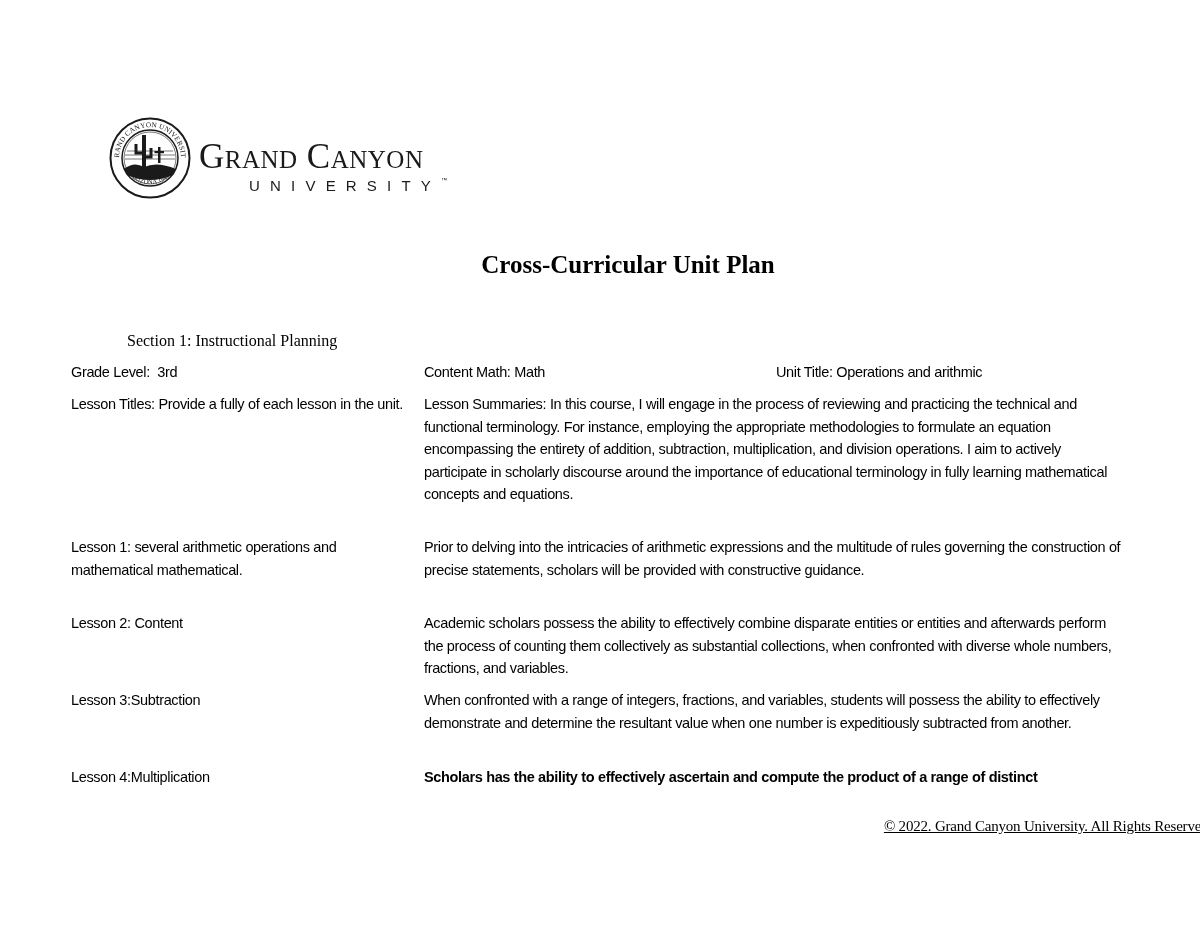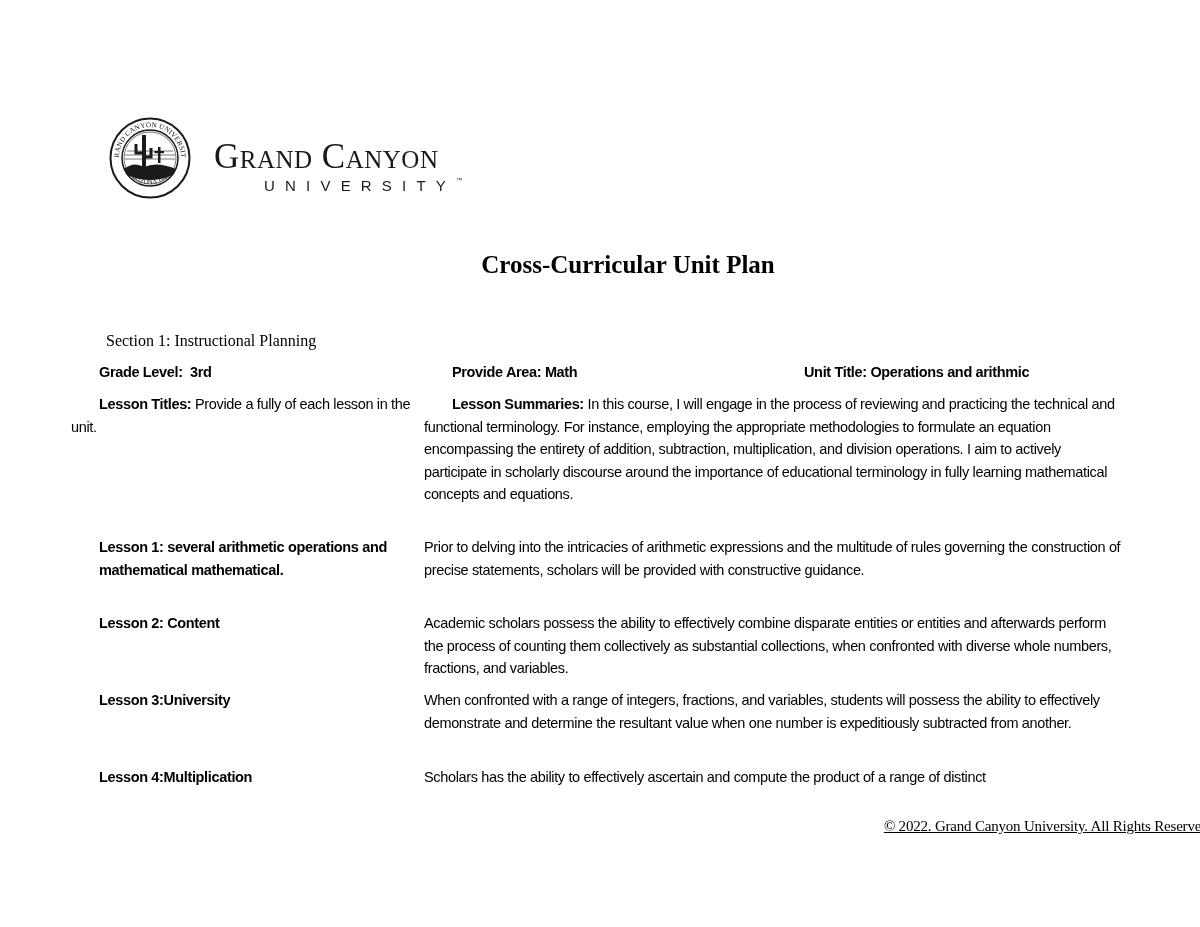--- a/index.html
+++ b/index.html
@@ -32,21 +32,20 @@
       position: absolute;
       left: 0; top: 0;
       width: 82px; height: 82px;
     }
     .wordmark {
       position: absolute;
       left: 90px;
       top: 22px;
       font-family: "Liberation Serif", "DejaVu Serif", serif;
       color: #1a1a1a;
-      margin-left: 15px;
     }
     .wordmark-main {
       font-size: 35px;
       line-height: 36px;
       letter-spacing: 0.5px;
       white-space: nowrap;
       font-variant: small-caps;
     }
     .wordmark-sub {
       font-family: "Liberation Sans", "DejaVu Sans", sans-serif;
@@ -69,21 +68,21 @@
       top: 250px;
       text-align: center;
       font-family: "Liberation Serif", "DejaVu Serif", serif;
       font-weight: bold;
       font-size: 25px;
       line-height: 30px;
       margin-left: 28px;
     }
     .section-heading {
       position: absolute;
-      left: 106px;
+      left: 127px;
       top: 331px;
       font-family: "Liberation Serif", "DejaVu Serif", serif;
       font-size: 16px;
       line-height: 20px;
     }
     
     .txt {
       font-family: "Liberation Sans", "DejaVu Sans", sans-serif;
       font-size: 14.5px;
       line-height: 22.5px;
@@ -102,21 +101,21 @@
     .col-right {
       position: absolute;
       left: 353px;
       width: 700px;
     }
     .col-third {
       position: absolute;
       left: 705px;
       width: 350px;
     }
-    b, .b { font-weight: bold; margin-left: 28px; }
+    b, .b { font-weight: normal; }
     .footer {
       position: absolute;
       left: 12px;
       width: 1200px;
       top: 816px;
       text-align: right;
       font-family: "Liberation Serif", "DejaVu Serif", serif;
       font-size: 15px;
       line-height: 20px;
       letter-spacing: -0.2px;
@@ -167,21 +166,21 @@
 
   <div class="doc-title">Cross-Curricular Unit Plan</div>
 
   <div class="section-heading">Section 1: Instructional Planning</div>
 
   <div class="row txt" style="top:361px;">
     <div class="col-left b">
       <span>Grade Level:</span>&nbsp; <span>3rd</span>
     </div>
     <div class="col-right b">
-      <span>Provide Area:</span> <span>Math</span>
+      <span>Content Math:</span> <span>Math</span>
     </div>
     <div class="col-third b">
       <span>Unit Title:</span> <span>Operations and arithmic</span>
     </div>
   </div>
 
   <div class="row txt" style="top:393px;">
     <div class="col-left">
       <span class="b">Lesson Titles:</span> <span>Provide a fully of each lesson in the unit.</span>
     </div>
@@ -194,23 +193,23 @@
     <div class="col-left b">Lesson 1: several arithmetic operations and mathematical mathematical.</div>
     <div class="col-right">Prior to delving into the intricacies of arithmetic expressions and the multitude of rules governing the construction of precise statements, scholars will be provided with constructive guidance.</div>
   </div>
 
   <div class="row txt" style="top:612px;">
     <div class="col-left b">Lesson 2: Content</div>
     <div class="col-right">Academic scholars possess the ability to effectively combine disparate entities or entities and afterwards perform the process of counting them collectively as substantial collections, when confronted with diverse whole numbers, fractions, and variables.</div>
   </div>
 
   <div class="row txt" style="top:689px;">
-    <div class="col-left b">Lesson 3:University</div>
+    <div class="col-left b">Lesson 3:Subtraction</div>
     <div class="col-right">When confronted with a range of integers, fractions, and variables, students will possess the ability to effectively demonstrate and determine the resultant value when one number is expeditiously subtracted from another.</div>
   </div>
 
   <div class="row txt" style="top:766px;">
     <div class="col-left b">Lesson 4:Multiplication</div>
-    <div class="col-right" style="white-space:nowrap;">Scholars has the ability to effectively ascertain and compute the product of a range of distinct</div>
+    <div class="col-right" style="white-space:nowrap;font-weight:bold;">Scholars has the ability to effectively ascertain and compute the product of a range of distinct</div>
   </div>
 
   <div class="footer">© 2022. Grand Canyon University. All Rights Reserved.</div>
 </div>
 
 </body></html>

